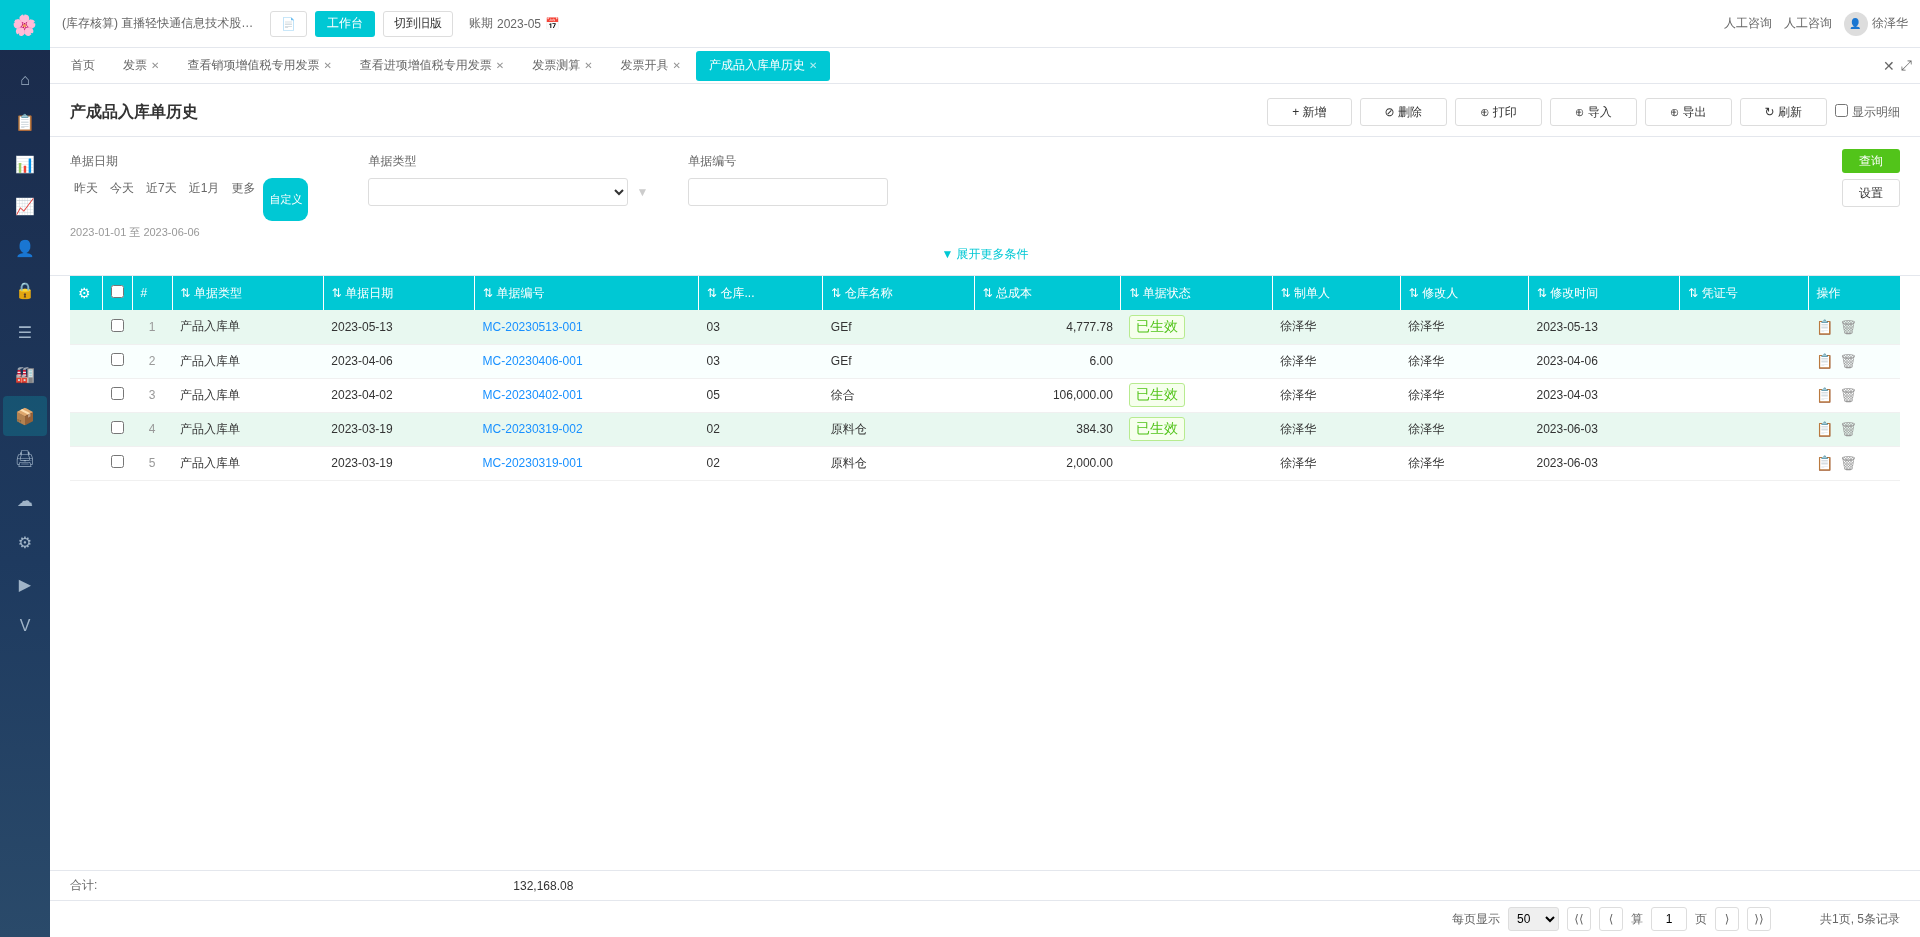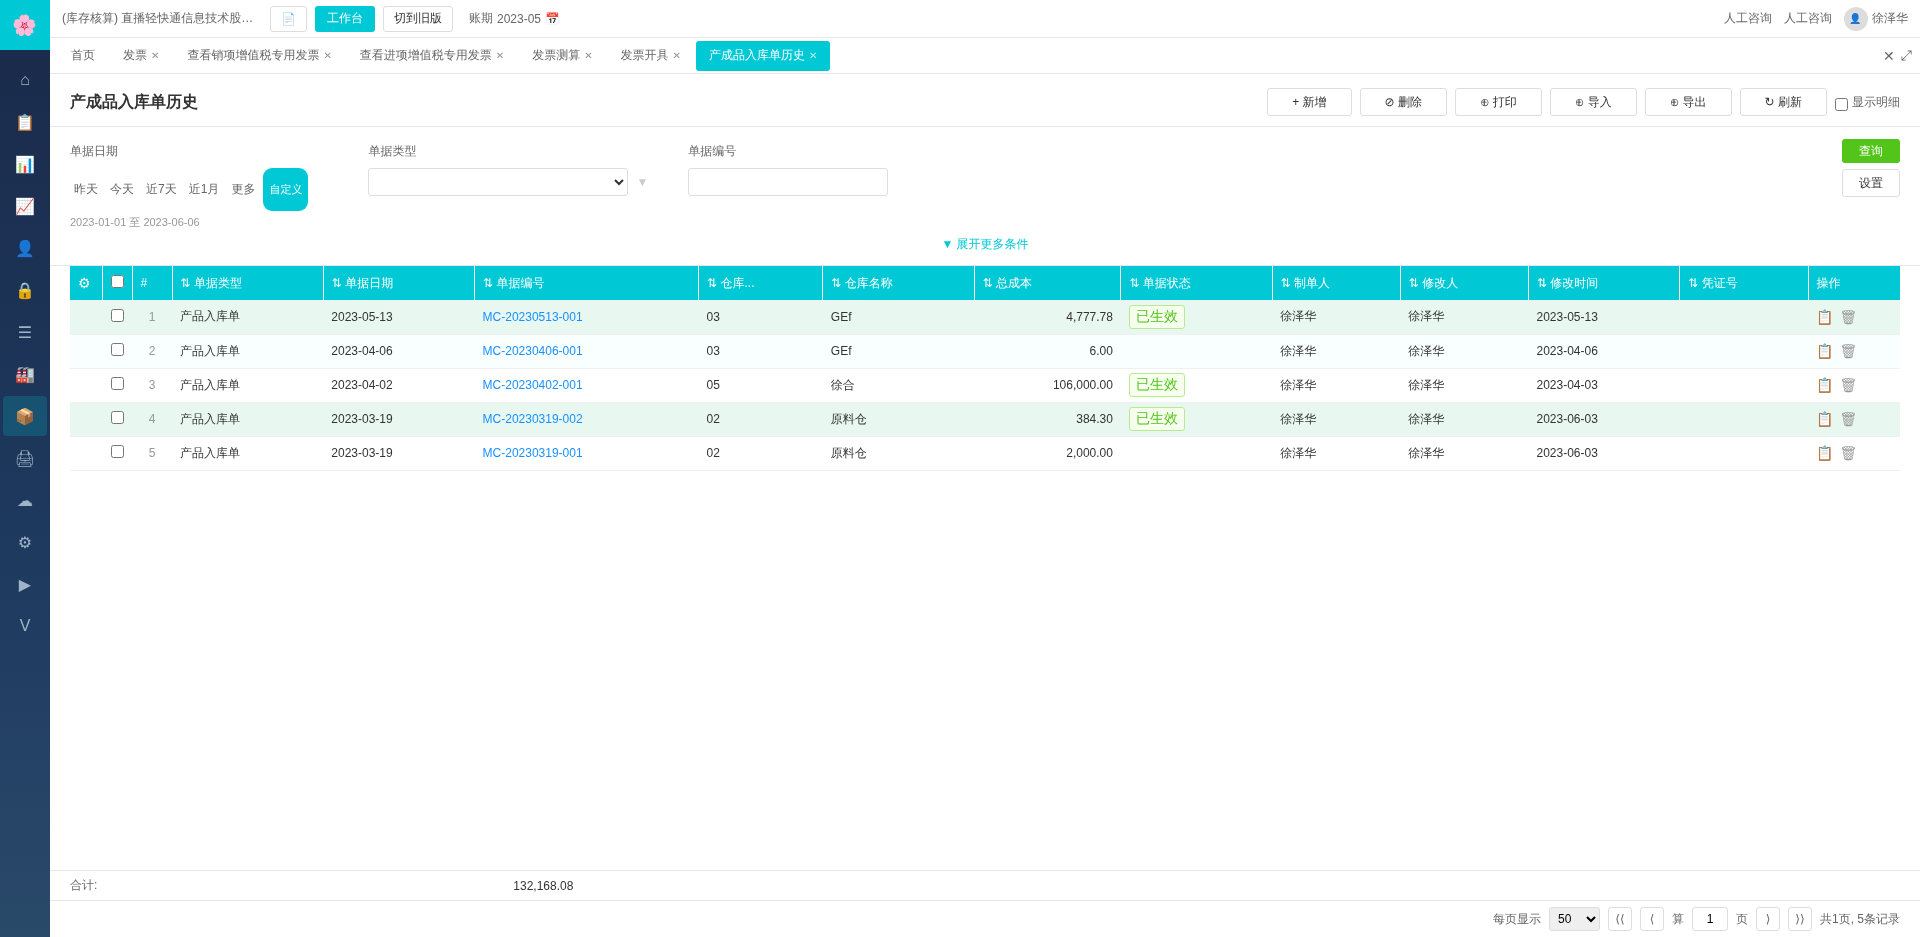--- a/index.html
+++ b/index.html
@@ -53,21 +53,21 @@
     .main-container {
       flex: 1;
       display: flex;
       flex-direction: column;
       overflow: hidden;
       background: #f5f6fa;
     }
 
     
     .topbar {
-      height: 38px;
+      height: 48px;
       background: #fff;
       display: flex;
       align-items: center;
       padding: 0 12px;
       border-bottom: 1px solid #e4e7ed;
       gap: 8px;
       flex-shrink: 0;
     }
     .topbar-title {
       color: #666;
@@ -231,21 +231,20 @@
       padding-top: 4px;
       white-space: nowrap;
     }
     .filter-value {
       display: flex;
       flex-direction: column;
       gap: 4px;
     }
     .filter-shortcuts {
       display: flex;
-      align-items: center;
       gap: 4px;
       font-size: 12px;
     }
     .shortcut-link {
       color: #666;
       cursor: pointer;
       padding: 2px 4px;
     }
     .shortcut-custom {
       background: #00c8d4;
@@ -445,31 +444,31 @@
     }
     .page-nav-btn:disabled { color: #ccc; cursor: not-allowed; }
     .page-input {
       width: 36px;
       height: 24px;
       border: 1px solid #ddd;
       border-radius: 3px;
       text-align: center;
       font-size: 12px;
     }
-    .page-total { color: #666; }
+    .page-total { color: #666; margin-left: 41px; }
     .col-settings-btn {
       background: transparent;
       border: none;
       color: white;
       cursor: pointer;
       font-size: 14px;
     }
     .display-toggle {
       display: flex;
-      align-items: flex-end;
+      align-items: flex-start;
       gap: 4px;
       font-size: 12px;
       color: #666;
     }
   </style>
 </head>
 <body>
 
 <div class="sidebar">
   <div class="sidebar-logo">

